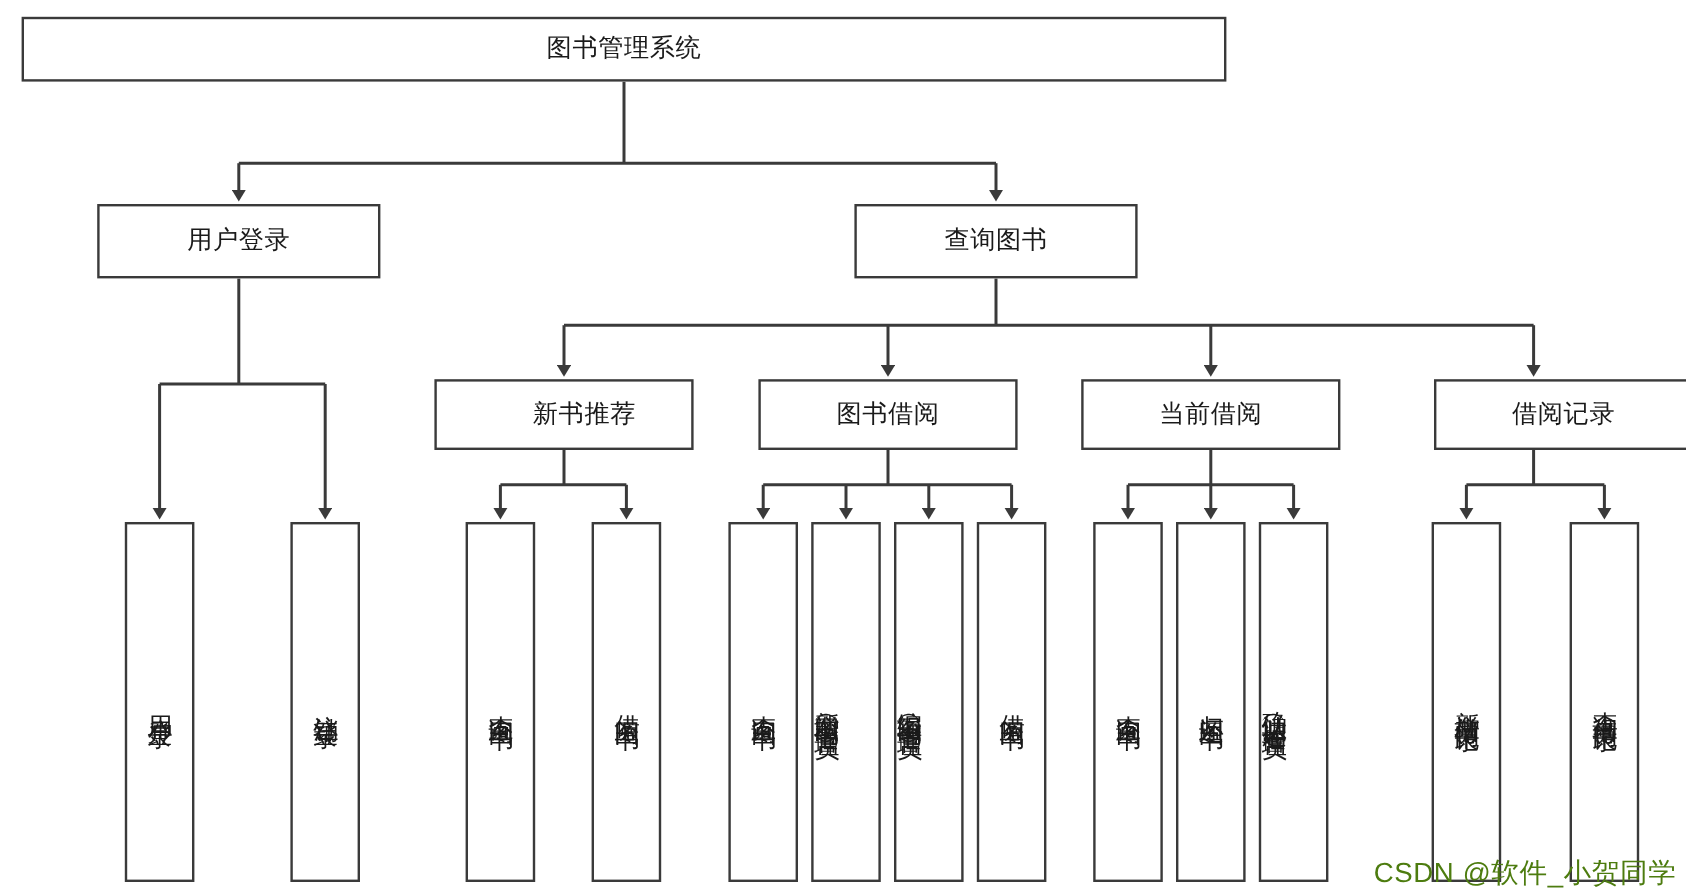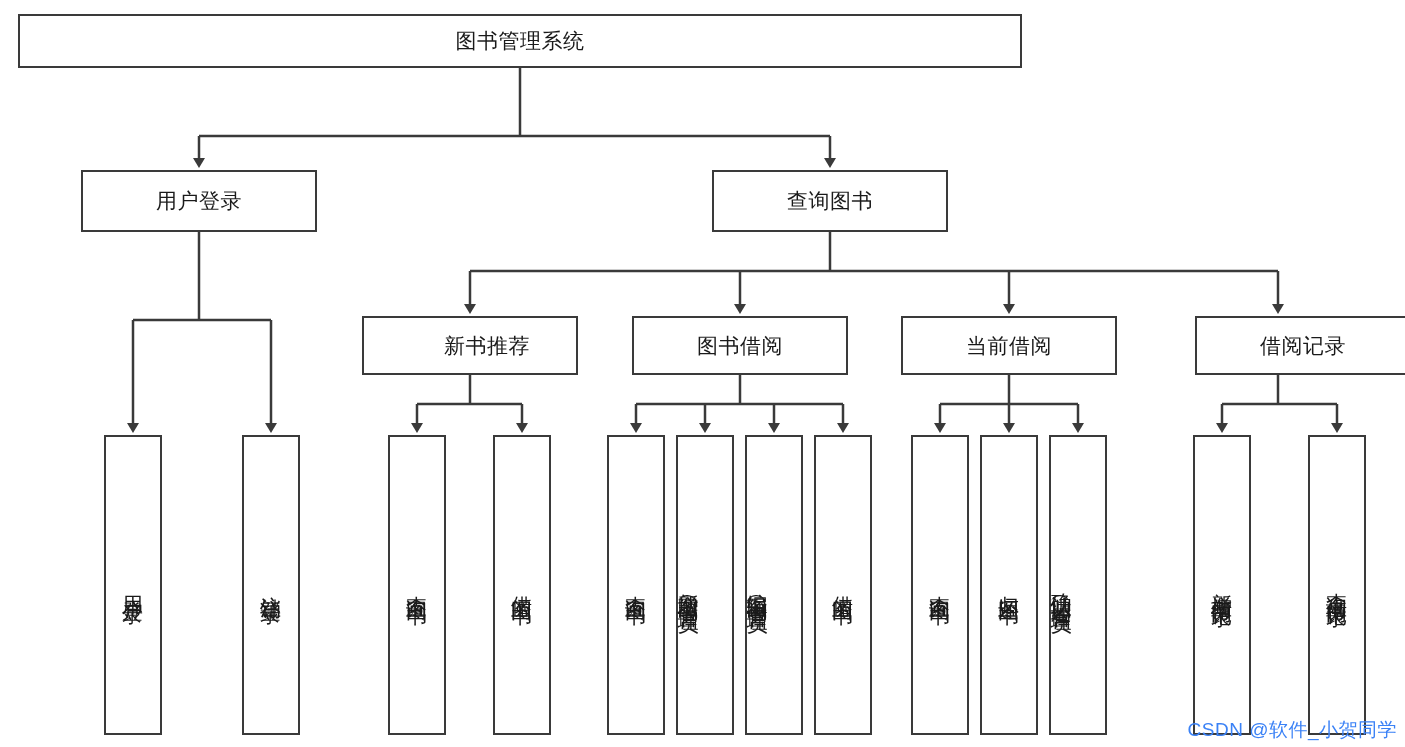--- a/index.html
+++ b/index.html
@@ -56,22 +56,22 @@
     left: 0;
     top: 0;
     width: 1405px;
     height: 747px;
     pointer-events: none;
   }
   #watermark {
     position: absolute;
     right: 8px;
     bottom: 4px;
-    font-size: 19px;
-    color: #3b82f6;
+    font-size: 23px;
+    color: #4d7c0f;
     white-space: nowrap;
     letter-spacing: 0.5px;
   }
 </style>
 </head>
 <body>
 
 <div id="diagram-root">
 
   <svg class="connectors" viewBox="0 0 1405 747" xmlns="http://www.w3.org/2000/svg">

